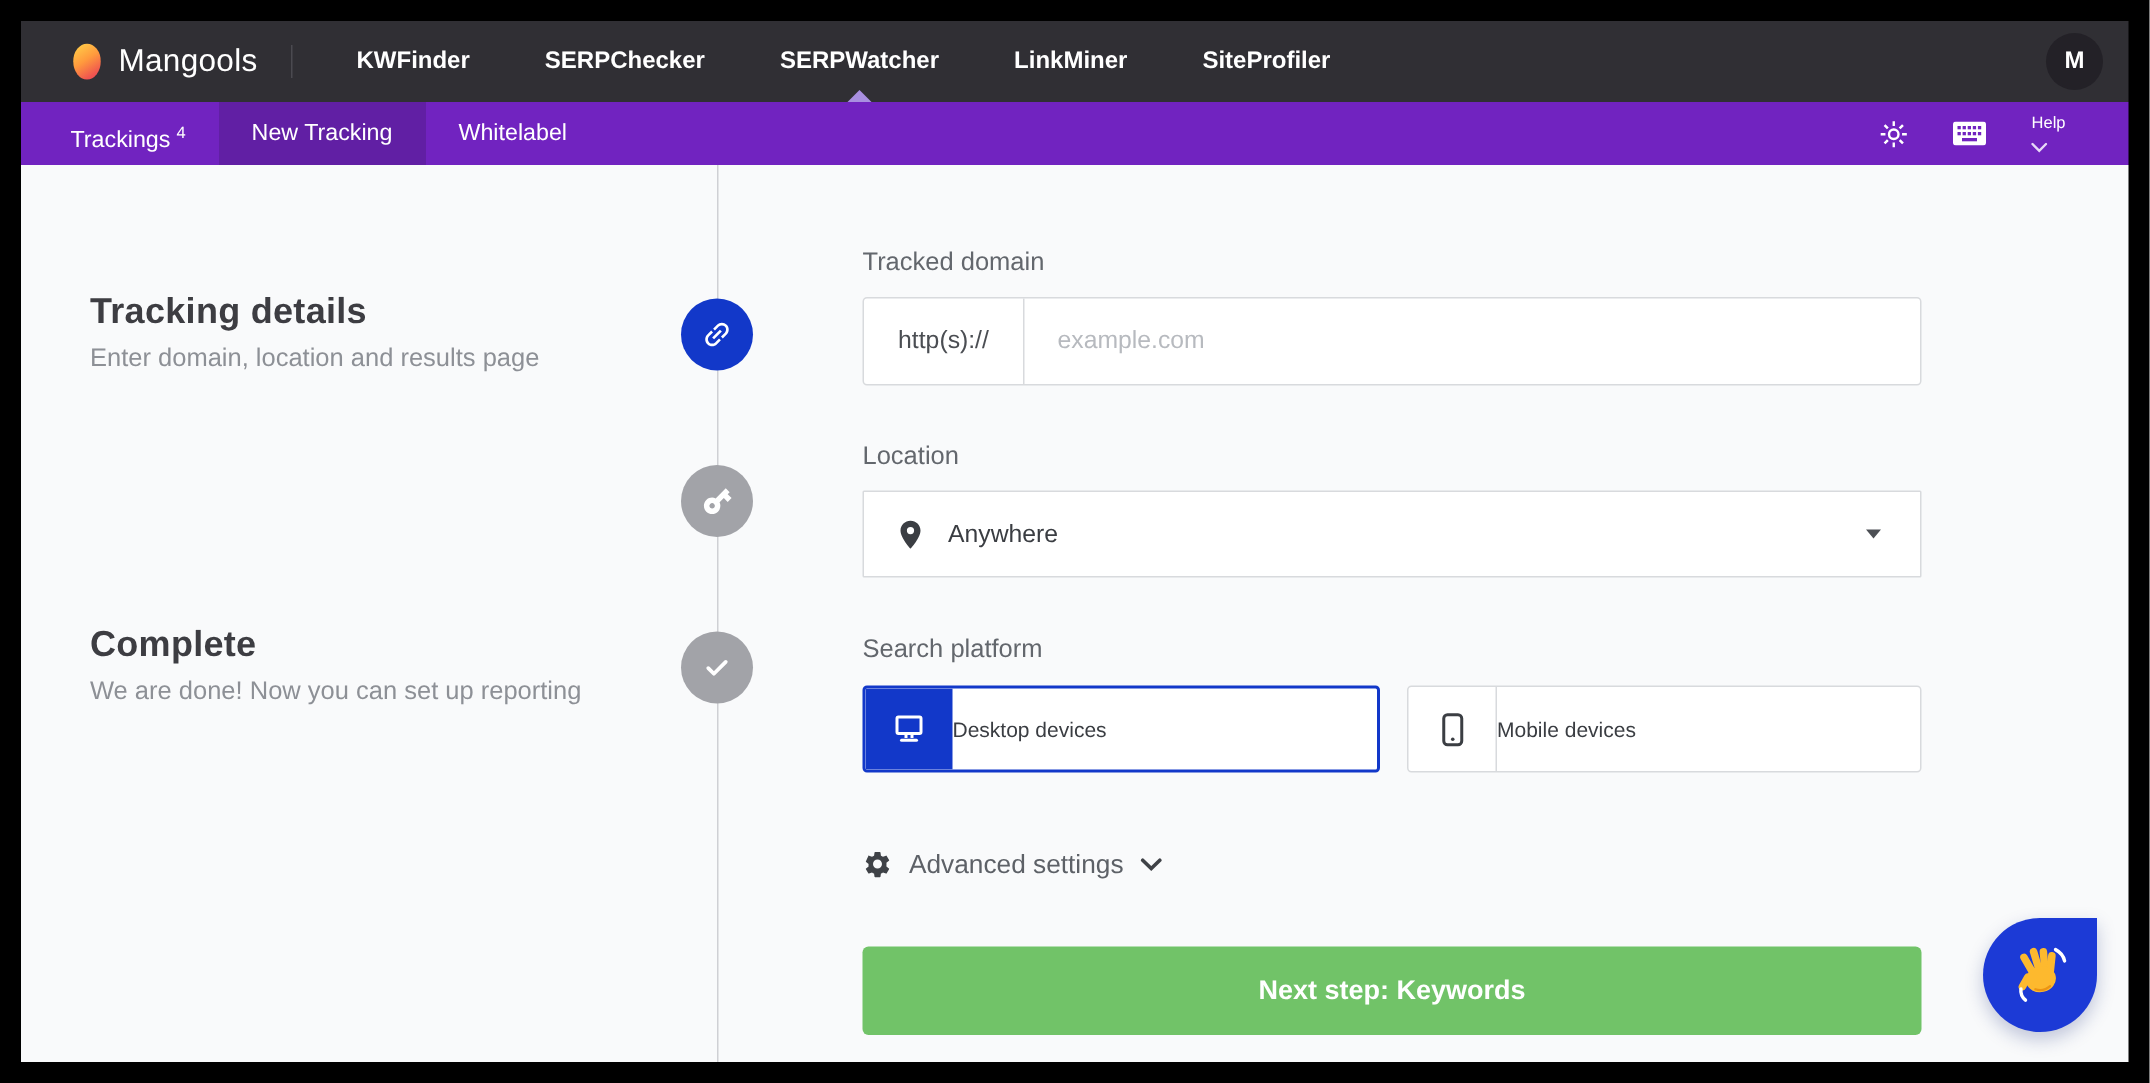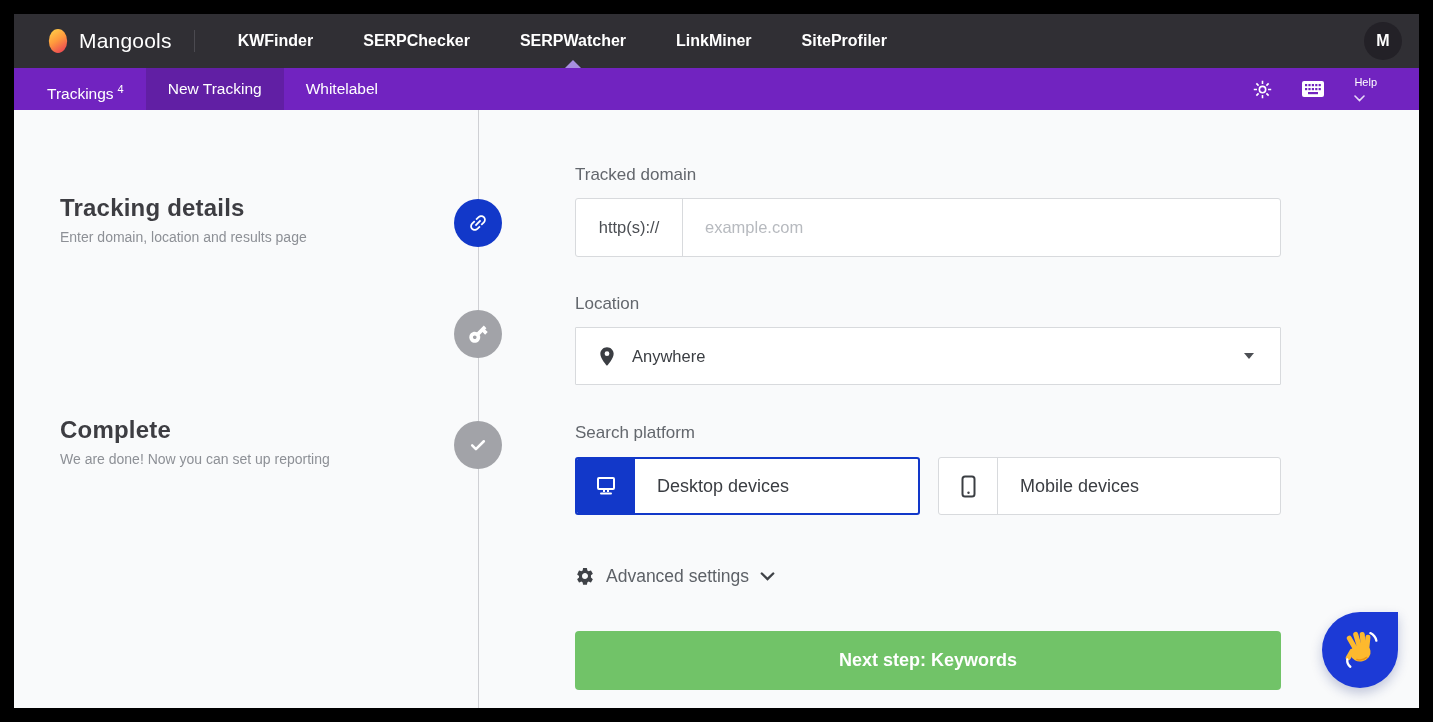--- a/index.html
+++ b/index.html
@@ -48,21 +48,21 @@
   .icon-btn{display:flex;align-items:center;cursor:pointer;}
   .help{display:flex;gap:7px;font-size:11px;cursor:pointer;flex-direction:column;}
   
   .content{
     position:absolute;left:14px;top:110px;width:1405px;height:598px;
     background:var(--bg,#f9fafb);
   }
   .vline{position:absolute;left:464px;top:0;width:1px;height:598px;background:#cfd0d4;}
   .step-text{position:absolute;left:46px;width:380px;}
   .step-title{font-size:24px;font-weight:800;color:#3d3d42;letter-spacing:.2px;}
-  .step-sub{font-size:14px;color:#8d9096;margin-top:7px;}
+  .step-sub{font-size:17px;color:#8d9096;margin-top:7px;}
   .step-circle{
     position:absolute;left:440px;width:48px;height:48px;border-radius:50%;
     display:flex;align-items:center;justify-content:center;cursor:pointer;
   }
   .step-circle.blue{background:var(--blue,#1238c9);}
   .step-circle.gray{background:var(--step-gray,#a2a3a8);}
   
   .form{position:absolute;left:561px;top:0;width:706px;height:598px;}
   .field-label{position:absolute;font-size:17px;color:#63676d;}
   .domain-input{
@@ -93,21 +93,21 @@
   .platform-row{position:absolute;top:347px;left:0;width:706px;display:flex;gap:18px;}
   .platform-card{
     flex:1;height:58px;background:#fff;border-radius:3px;box-sizing:border-box;
     display:flex;align-items:stretch;cursor:pointer;overflow:hidden;
   }
   .platform-card.selected{border:2px solid var(--blue,#1238c9);}
   .platform-card.unselected{border:1px solid #d8dadd;}
   .platform-icon{width:58px;flex:none;display:flex;align-items:center;justify-content:center;}
   .selected .platform-icon{background:var(--blue,#1238c9);}
   .unselected .platform-icon{border-right:1px solid #d8dadd;}
-  .platform-label{display:flex;align-items:center;padding-left:22px;font-size:18px;color:#3a3d42;}
+  .platform-label{display:flex;align-items:center;font-size:14px;color:#3a3d42;}
   .advanced{position:absolute;top:452px;left:0;display:flex;align-items:center;gap:11px;cursor:pointer;height:28px;}
   .advanced-label{font-size:17.5px;color:#5d6167;}
   .submit{
     position:absolute;top:521px;left:0;width:706px;height:59px;border:none;
     background:var(--green,#71c368);border-radius:4px;color:#fff;font-size:18px;
     font-weight:700;font-family:inherit;cursor:pointer;
   }
   .chat-widget{
     position:absolute;left:1308px;top:502px;width:76px;height:76px;
     background:#1c3ad6;border-radius:50% 0 50% 50%;display:flex;align-items:center;

